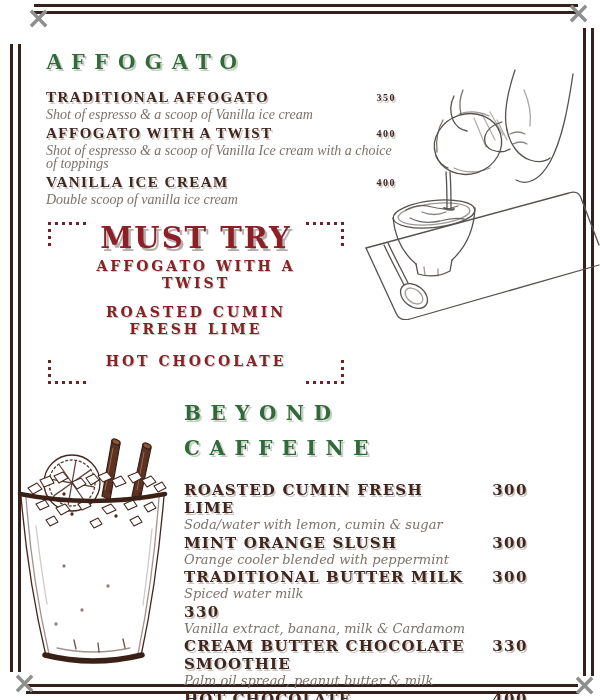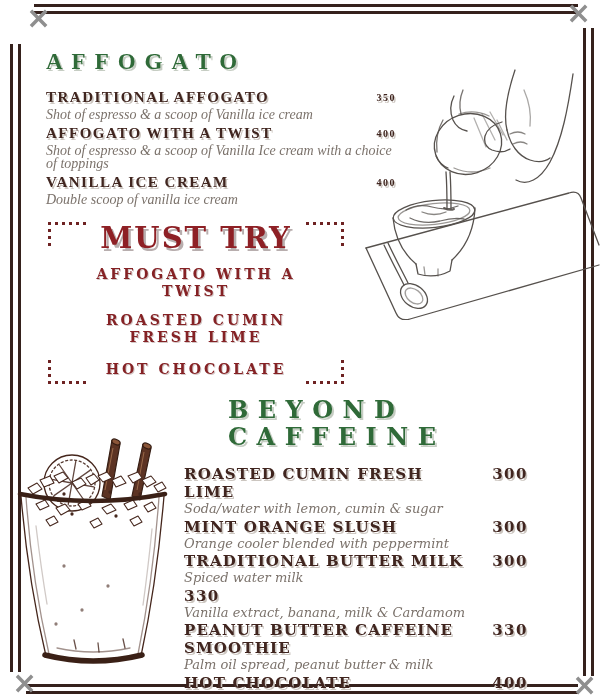--- a/index.html
+++ b/index.html
@@ -37,36 +37,36 @@
   .sec-affogato .item-name{font-size:15px;line-height:19px;max-width:278px;}
   .sec-affogato .item-price{font-size:10px;line-height:19px;}
   .sec-affogato .item-desc{font-size:14px;line-height:13.5px;margin-top:1px;}
 
   
   .must-try{position:absolute;left:40px;top:216px;width:312px;height:172px;text-align:center;}
   .mt-title{color:#8e2025;font-weight:bold;font-size:29px;line-height:32px;letter-spacing:2px;
       margin-top:6px;text-shadow:2.5px 2.5px 0 #b8aeae;}
   .mt-item{color:#852225;font-weight:bold;font-size:14px;line-height:17px;letter-spacing:3px;
       white-space:pre-line;text-shadow:1px 1px 0 #d3c7c6;}
-  .mt-item-1{margin-top:12px;}
+  .mt-item-1{margin-top:4px;}
   .mt-item-2{margin-top:12px;}
   .mt-item-3{margin-top:15px;}
   .dc{position:absolute;width:40px;height:30px;}
   .dc::before{content:"";position:absolute;left:0;top:0;width:38px;height:3.2px;
       background:repeating-linear-gradient(90deg,#6e2222 0 3.2px,transparent 3.2px 7px);}
   .dc::after{content:"";position:absolute;left:0;top:0;width:3.2px;height:28px;
       background:repeating-linear-gradient(180deg,#6e2222 0 3.2px,transparent 3.2px 7px);}
   .dc-tl{left:8px;top:6px;}
   .dc-tr{right:8px;top:6px;transform:scaleX(-1);}
   .dc-bl{left:8px;bottom:4px;transform:scaleY(-1);}
   .dc-br{right:8px;bottom:4px;transform:scale(-1,-1);}
 
   
   .sec-beyond{position:absolute;left:184px;top:396px;width:344px;}
-  .sec-beyond .green-heading{font-size:24px;line-height:27px;letter-spacing:9.5px;margin-bottom:15px;margin-left:44px;}
+  .sec-beyond .green-heading{font-size:20px;line-height:35px;letter-spacing:9.5px;margin-bottom:15px;}
   .sec-beyond .item-name{font-size:15px;line-height:18px;max-width:282px;letter-spacing:1.2px;}
   .sec-beyond .item-price{font-size:15px;line-height:18px;}
   .sec-beyond .item-desc{font-size:13px;line-height:13.5px;margin-top:1px;}
 
   
   .illus{position:absolute;}
   .illus-affogato{left:364px;top:68px;}
   .illus-drink{left:12px;top:434px;}
 </style>
 </head>
@@ -198,21 +198,21 @@
 
     <div class="item">
       <div class="item-row">
         <span class="item-price">330</span>
       </div>
       <div class="item-desc">Vanilla extract, banana, milk &amp; Cardamom</div>
     </div>
 
     <div class="item">
       <div class="item-row">
-        <span class="item-name">PEANUT BUTTER CAFFEINE SMOOTHIE</span>
+        <span class="item-name">CREAM BUTTER CHOCOLATE SMOOTHIE</span>
         <span class="item-price">330</span>
       </div>
       <div class="item-desc">Palm oil spread, peanut butter &amp; milk</div>
     </div>
 
     <div class="item">
       <div class="item-row">
         <span class="item-name">HOT CHOCOLATE</span>
         <span class="item-price">400</span>
       </div>

